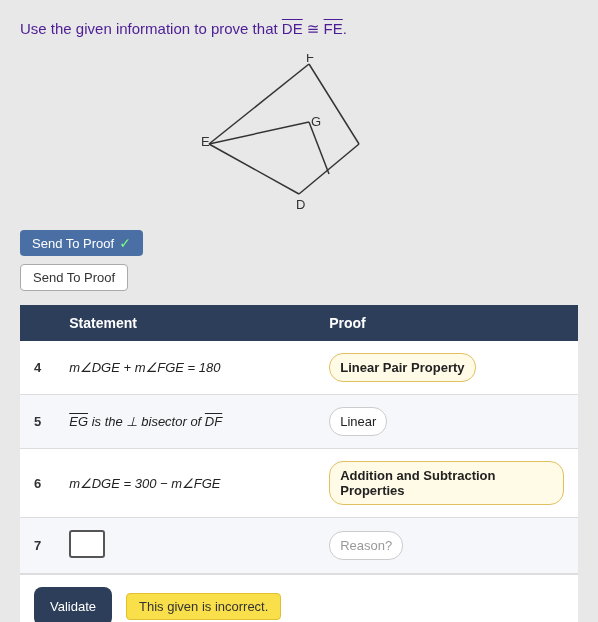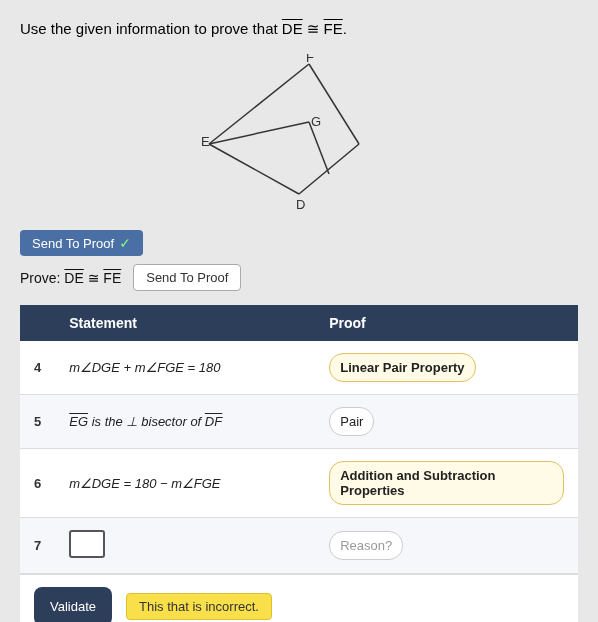--- a/index.html
+++ b/index.html
@@ -9,21 +9,21 @@
       width: 598px;
       min-height: 622px;
       padding: 20px;
       font-size: 14px;
       color: #222;
     }
 
     .page-title {
       font-size: 15px;
       margin-bottom: 16px;
-      color: #000000;
+      color: #4c1d95;
     }
 
     .overline { text-decoration: overline; }
 
     .diagram-area {
       margin-bottom: 16px;
       display: flex;
       justify-content: center;
     }
 
@@ -213,24 +213,20 @@
 </div>
 
 <div class="given-section">
   <button class="send-to-proof-btn">
     <span>Send To Proof</span>
     <span class="checkmark">✓</span>
   </button>
 </div>
 
 <div class="prove-section">
-  <span class="prove-text">
-    <span>Prove:</span>
-    <span> <span class="overline">DE</span> ≅ <span class="overline">FE</span></span>
-  </span>
   <button class="send-to-proof-btn-outline">
     <span>Send To Proof</span>
   </button>
 </div>
 
 <table class="proof-table">
   <thead>
     <tr>
       <th style="width:30px;"></th>
       <th>Statement</th>
@@ -248,42 +244,42 @@
         <span class="reason-box highlight">Linear Pair Property</span>
       </td>
     </tr>
 
     <tr>
       <td class="row-num">5</td>
       <td class="statement-cell">
         <span class="overline">EG</span> is the ⊥ bisector of <span class="overline">DF</span>
       </td>
       <td class="reason-cell">
-        <span class="reason-box">Pair</span>
+        <span class="reason-box">Linear</span>
       </td>
     </tr>
 
     <tr>
       <td class="row-num">6</td>
       <td class="statement-cell">
-        m∠DGE = 180 − m∠FGE
+        m∠DGE = 300 − m∠FGE
       </td>
       <td class="reason-cell">
         <span class="reason-box highlight">Addition and Subtraction Properties</span>
       </td>
     </tr>
 
     <tr>
       <td class="row-num">7</td>
       <td class="statement-cell">
         <span class="input-box"></span>
       </td>
       <td class="reason-cell">
         <span class="reason-box" style="color:#999; ">Reason?</span>
       </td>
     </tr>
   </tbody>
 </table>
 
 <div class="bottom-row">
   <button class="validate-btn">Validate</button>
-  <span class="incorrect-msg">This that is incorrect.</span>
+  <span class="incorrect-msg">This given is incorrect.</span>
 </div>
 
 </body></html>

